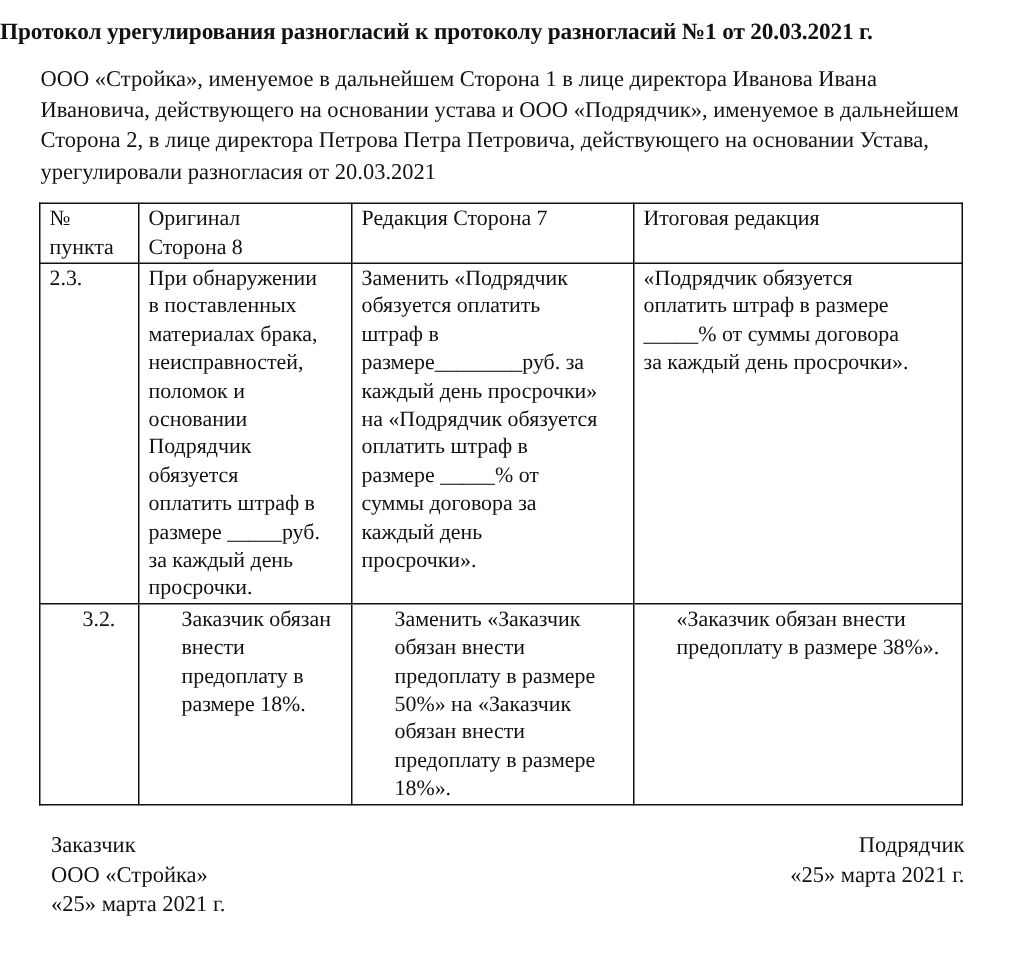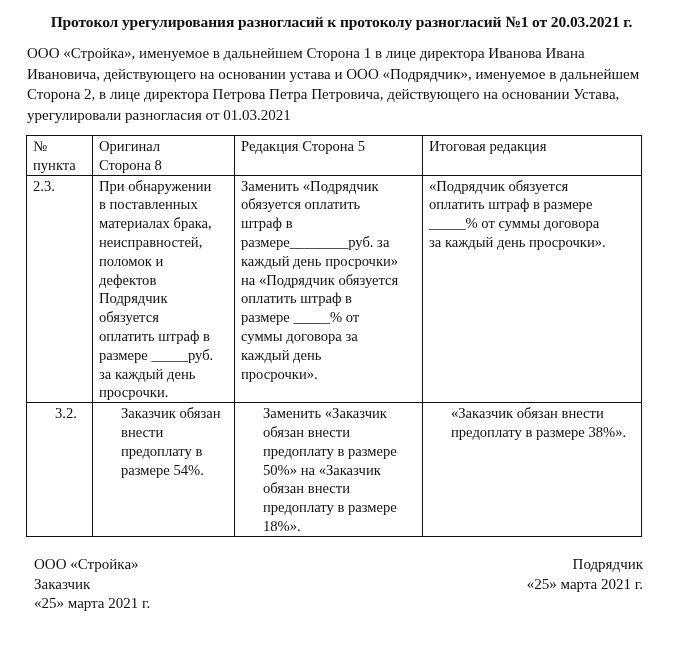--- a/index.html
+++ b/index.html
@@ -13,21 +13,20 @@
       position: relative;
       overflow: hidden;
       font-family: "Liberation Serif", "DejaVu Serif", serif;
       color: #111111;
     }
     .title {
       position: absolute;
       left: 0;
       width: 683px;
       top: 12px;
-      text-align: center;
       font-weight: bold;
       font-size: 15.5px;
       line-height: 20px;
       letter-spacing: -0.1px;
     }
     .intro {
       position: absolute;
       left: 27px;
       top: 43px;
       width: 625px;
@@ -69,49 +68,49 @@
     .sign.left { left: 34px; text-align: left; }
     .sign.right { right: 40px; text-align: right; }
     .sign div { white-space: pre; }
   </style>
 </head>
 <body>
 
 <div class="title">Протокол урегулирования разногласий к протоколу разногласий №1 от 20.03.2021 г.</div>
 
 <div class="intro">
-  <p>ООО «Стройка», именуемое в дальнейшем Сторона 1 в лице директора Иванова Ивана Ивановича, действующего на основании устава и ООО «Подрядчик», именуемое в дальнейшем Сторона 2, в лице директора Петрова Петра Петровича, действующего на основании Устава, урегулировали разногласия от 01.03.2021</p>
+  <p>ООО «Стройка», именуемое в дальнейшем Сторона 1 в лице директора Иванова Ивана Ивановича, действующего на основании устава и ООО «Подрядчик», именуемое в дальнейшем Сторона 2, в лице директора Петрова Петра Петровича, действующего на основании Устава, урегулировали разногласия от 20.03.2021</p>
 </div>
 
 <table class="protocol">
   <colgroup>
     <col class="c1">
       <col class="c2">
       <col class="c3">
       <col class="c4">
   </colgroup>
   <thead>
     <tr>
       <th><span class="cell-text">№
 пункта</span></th>
       <th><span class="cell-text">Оригинал
 Сторона 8</span></th>
-      <th><span class="cell-text">Редакция Сторона 5</span></th>
+      <th><span class="cell-text">Редакция Сторона 7</span></th>
       <th><span class="cell-text">Итоговая редакция</span></th>
     </tr>
   </thead>
   <tbody>
     <tr class="row-1">
       <td><span class="cell-text">2.3.</span></td>
       <td><span class="cell-text">При обнаружении
 в поставленных
 материалах брака,
 неисправностей,
 поломок и
-дефектов
+основании
 Подрядчик
 обязуется
 оплатить штраф в
 размере _____руб.
 за каждый день
 просрочки.</span></td>
       <td><span class="cell-text">Заменить «Подрядчик
 обязуется оплатить
 штраф в
 размере________руб. за
@@ -125,36 +124,36 @@
       <td><span class="cell-text">«Подрядчик обязуется
 оплатить штраф в размере
 _____% от суммы договора
 за каждый день просрочки».</span></td>
     </tr>
     <tr class="row-2">
       <td><span class="cell-text">3.2.</span></td>
       <td><span class="cell-text">Заказчик обязан
 внести
 предоплату в
-размере 54%.</span></td>
+размере 18%.</span></td>
       <td><span class="cell-text">Заменить «Заказчик
 обязан внести
 предоплату в размере
 50%» на «Заказчик
 обязан внести
 предоплату в размере
 18%».</span></td>
       <td><span class="cell-text">«Заказчик обязан внести
 предоплату в размере 38%».</span></td>
     </tr>
   </tbody>
 </table>
 
 <div class="sign left">
+  <div>Заказчик</div>
   <div>ООО «Стройка»</div>
-  <div>Заказчик</div>
   <div>«25» марта 2021 г.</div>
 </div>
 
 <div class="sign right">
   <div>Подрядчик</div>
   <div>«25» марта 2021 г.</div>
 </div>
 
 </body></html>

